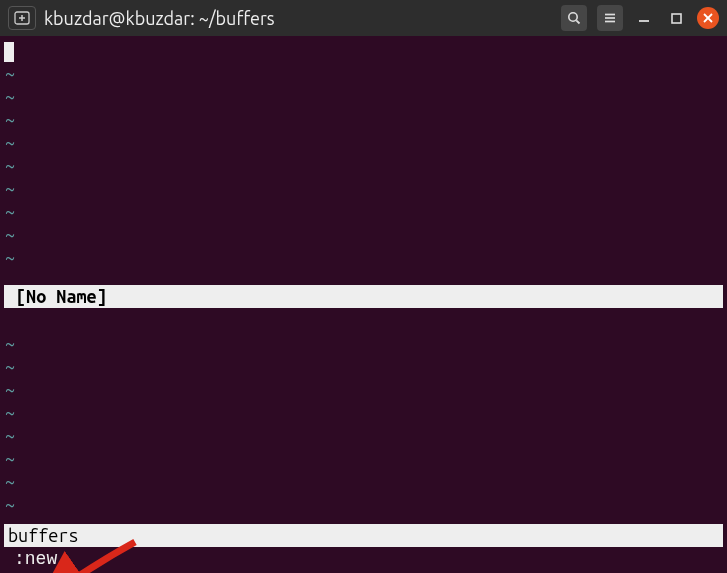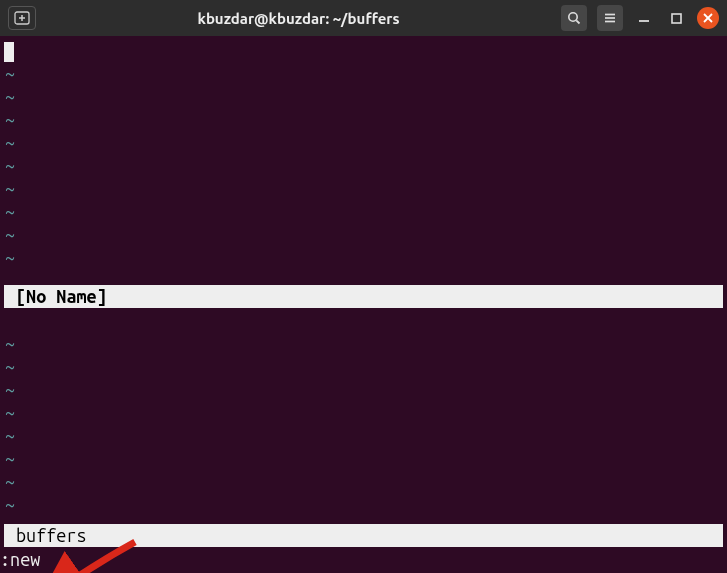--- a/index.html
+++ b/index.html
@@ -34,25 +34,24 @@
       border-radius: 4px;
       display: flex;
       align-items: center;
       justify-content: center;
       color: #ddd;
       cursor: pointer;
       background: transparent;
     }
     .titlebar-title {
       flex: 1;
-      text-align: center;
       color: #eee;
       font-family: Ubuntu, sans-serif;
-      font-size: 15px;
-      font-weight: bold;
+      font-size: 18px;
+      font-weight: normal;
     }
     .titlebar-right {
       display: flex;
       align-items: center;
       gap: 10px;
     }
     .tb-btn {
       width: 26px;
       height: 26px;
       border-radius: 4px;
@@ -124,26 +123,27 @@
     .status-bar {
       background: #eee;
       color: #000;
       font-weight: bold;
       padding: 0 12px;
       margin: 2px 4px;
     }
     .status-bar-inactive {
       background: #eee;
       color: #000;
-      padding: 0 12px;
+      padding: 0 4px;
       margin: 0 4px;
     }
     .command-line {
       color: #eee;
-      padding-left: 0;
+      padding-left: 14px;
+      font-family: Liberation Mono, monospace;
     }
     .pane-top {
       position: absolute;
       top: 0;
       left: 0;
       right: 0;
     }
     .pane-top-status {
       position: absolute;
       top: 247px;

